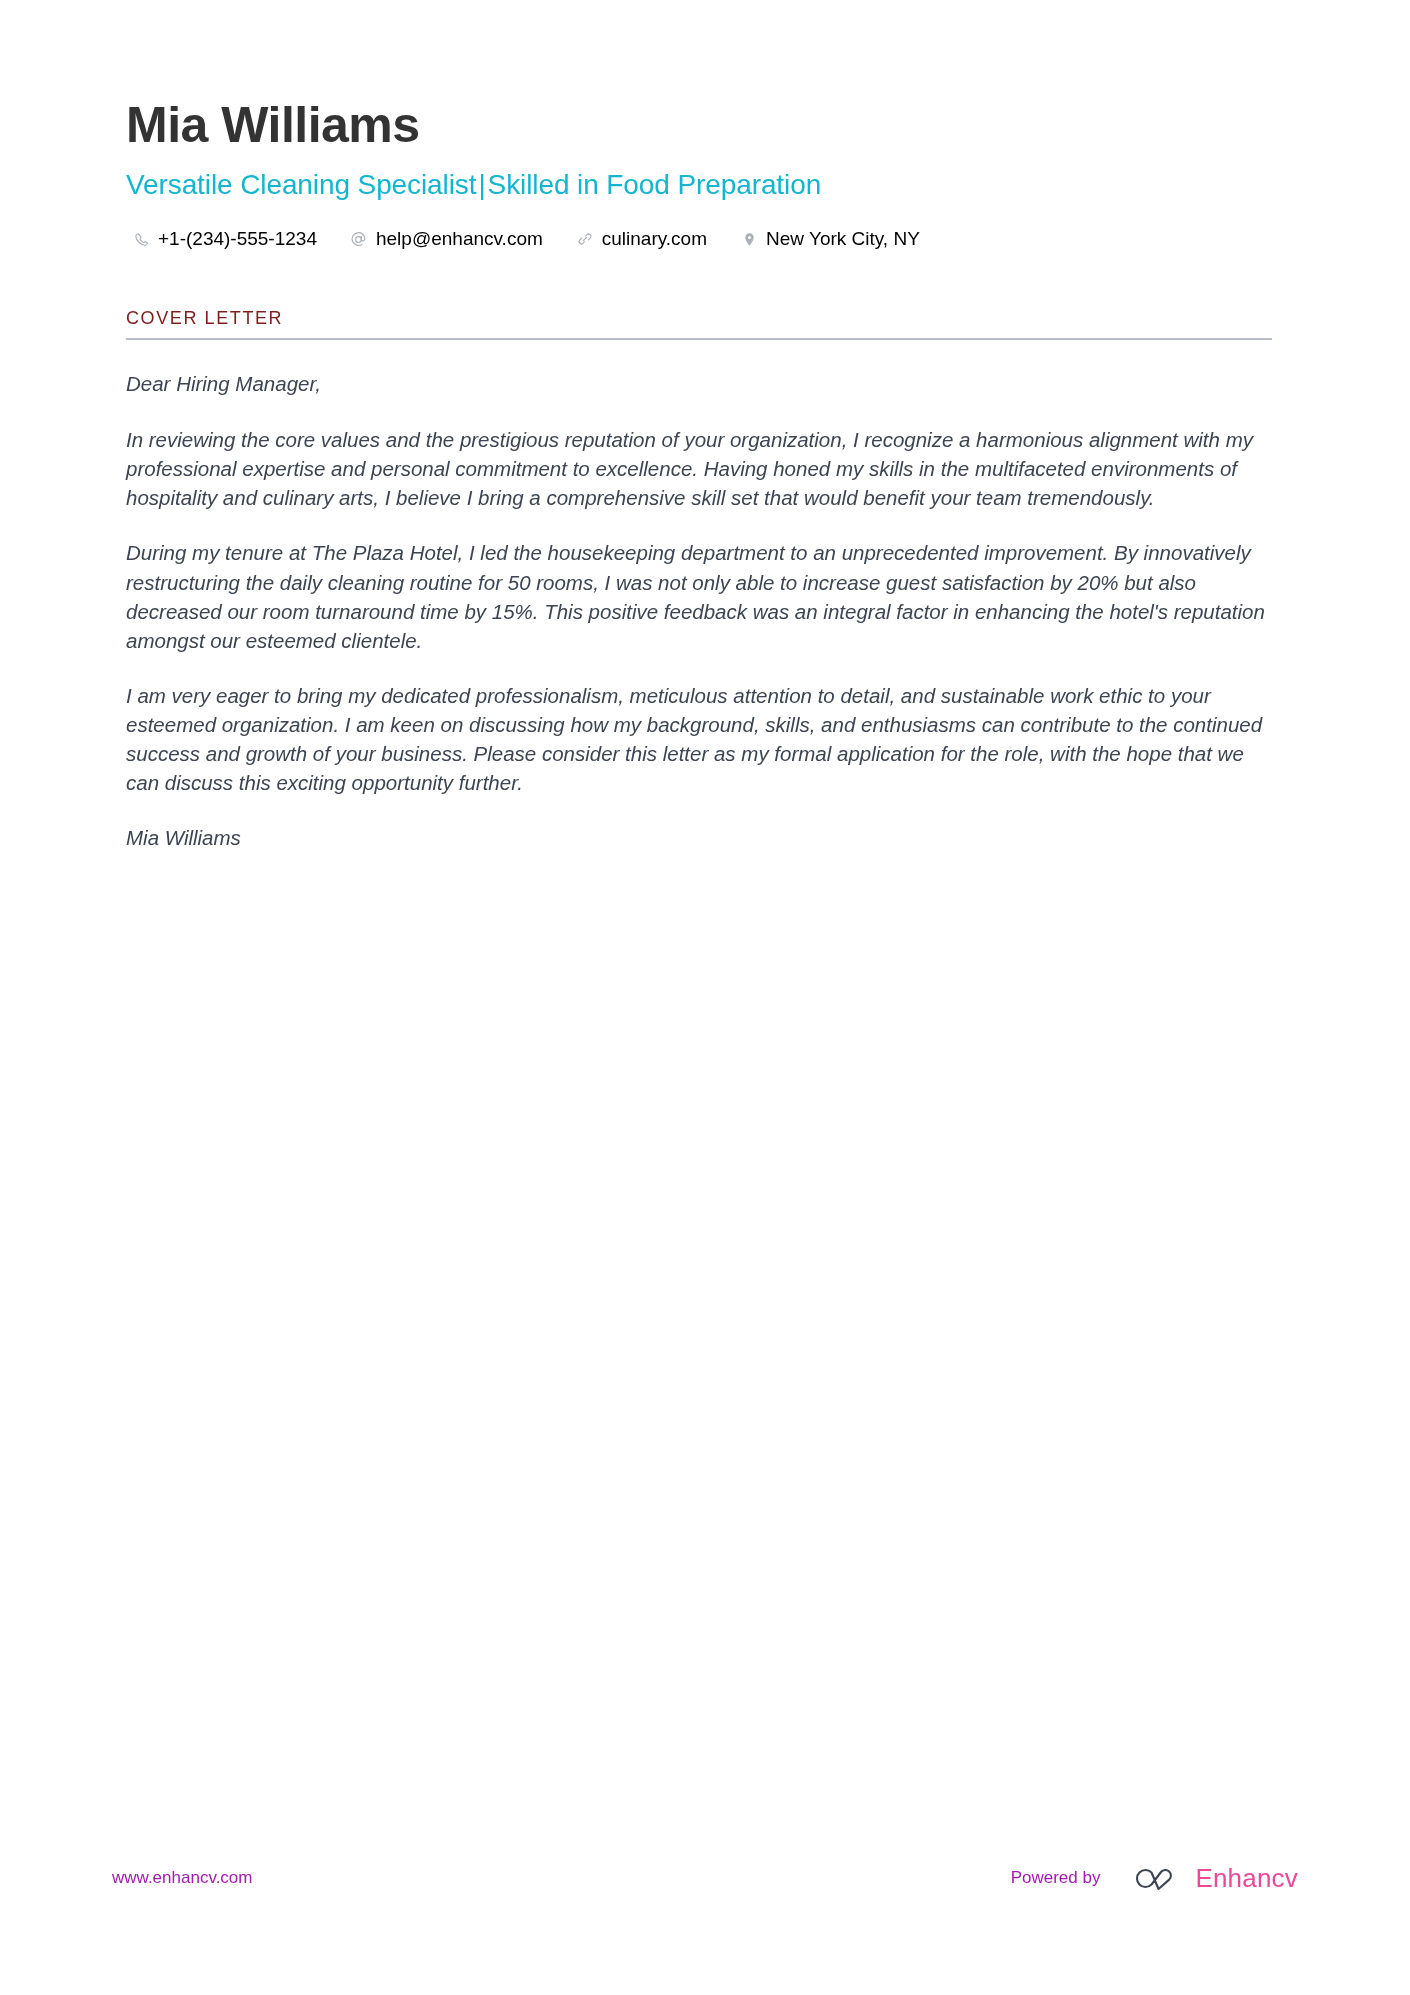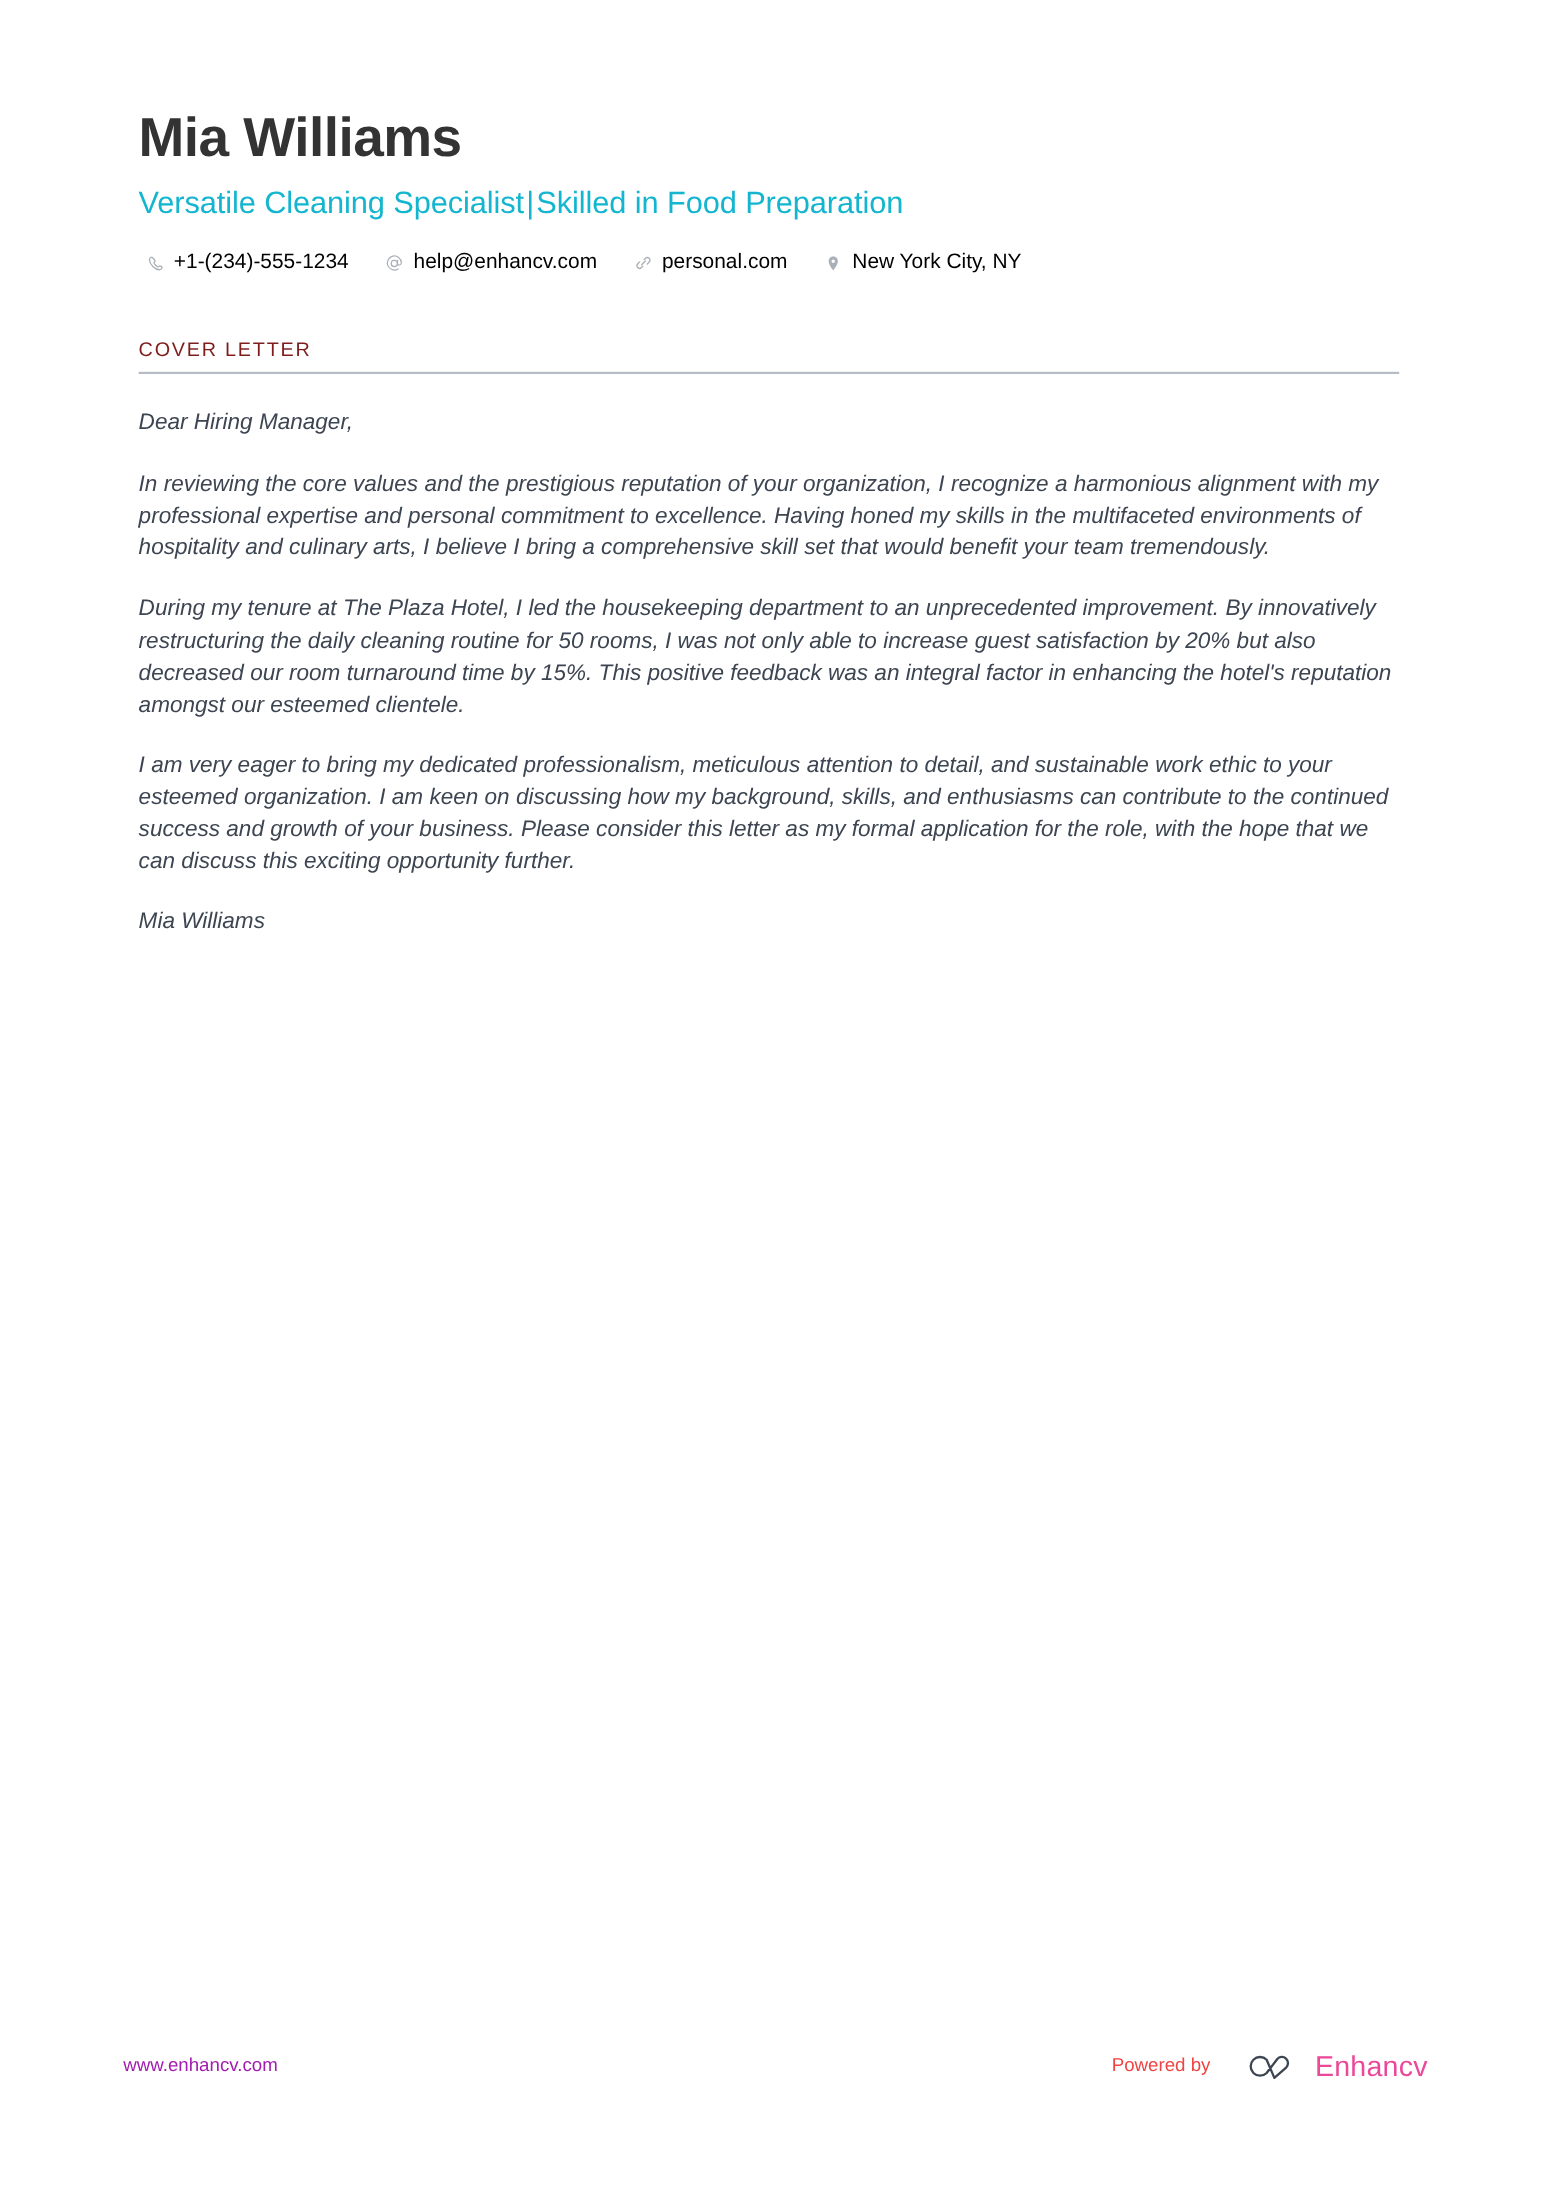--- a/index.html
+++ b/index.html
@@ -132,21 +132,21 @@
   }
   .footer-brand {
     position: absolute;
     right: 112px;
     top: 0;
     display: flex;
     align-items: center;
   }
   .powered-by {
     font-size: 17px;
-    color: #ef4444;
+    color: #a21caf;
     margin-right: 26px;
   }
   .brand-logo {
     display: flex;
     align-items: center;
   }
   .brand-mark {
     width: 56px;
     height: 32px;
     margin-right: 13px;
@@ -194,21 +194,21 @@
       </div>
 
       <div class="contact-item">
         <span class="ico">
           <svg viewBox="0 0 24 24" width="16" height="16" fill="none" stroke="currentColor" stroke-width="1.8" stroke-linecap="round" stroke-linejoin="round">
             <path d="M9.5 14.5 L14.5 9.5"></path>
             <path d="M12.8 7.6 l1.9 -1.9 a3.6 3.6 0 0 1 5.1 5.1 l-2.6 2.6"></path>
             <path d="M11.2 16.4 l-1.9 1.9 a3.6 3.6 0 0 1 -5.1 -5.1 l2.6 -2.6"></path>
           </svg>
         </span>
-        <span>personal.com</span>
+        <span>culinary.com</span>
       </div>
 
       <div class="contact-item">
         <span class="ico">
           <svg viewBox="0 0 24 24" width="15" height="15" fill="currentColor">
             <path d="M12 2 C8.3 2 5.3 5 5.3 8.7 C5.3 13.8 12 22 12 22 s6.7 -8.2 6.7 -13.3 C18.7 5 15.7 2 12 2 z m0 9.2 a2.5 2.5 0 1 1 0 -5 a2.5 2.5 0 0 1 0 5 z"></path>
           </svg>
         </span>
         <span>New York City, NY</span>
       </div>

